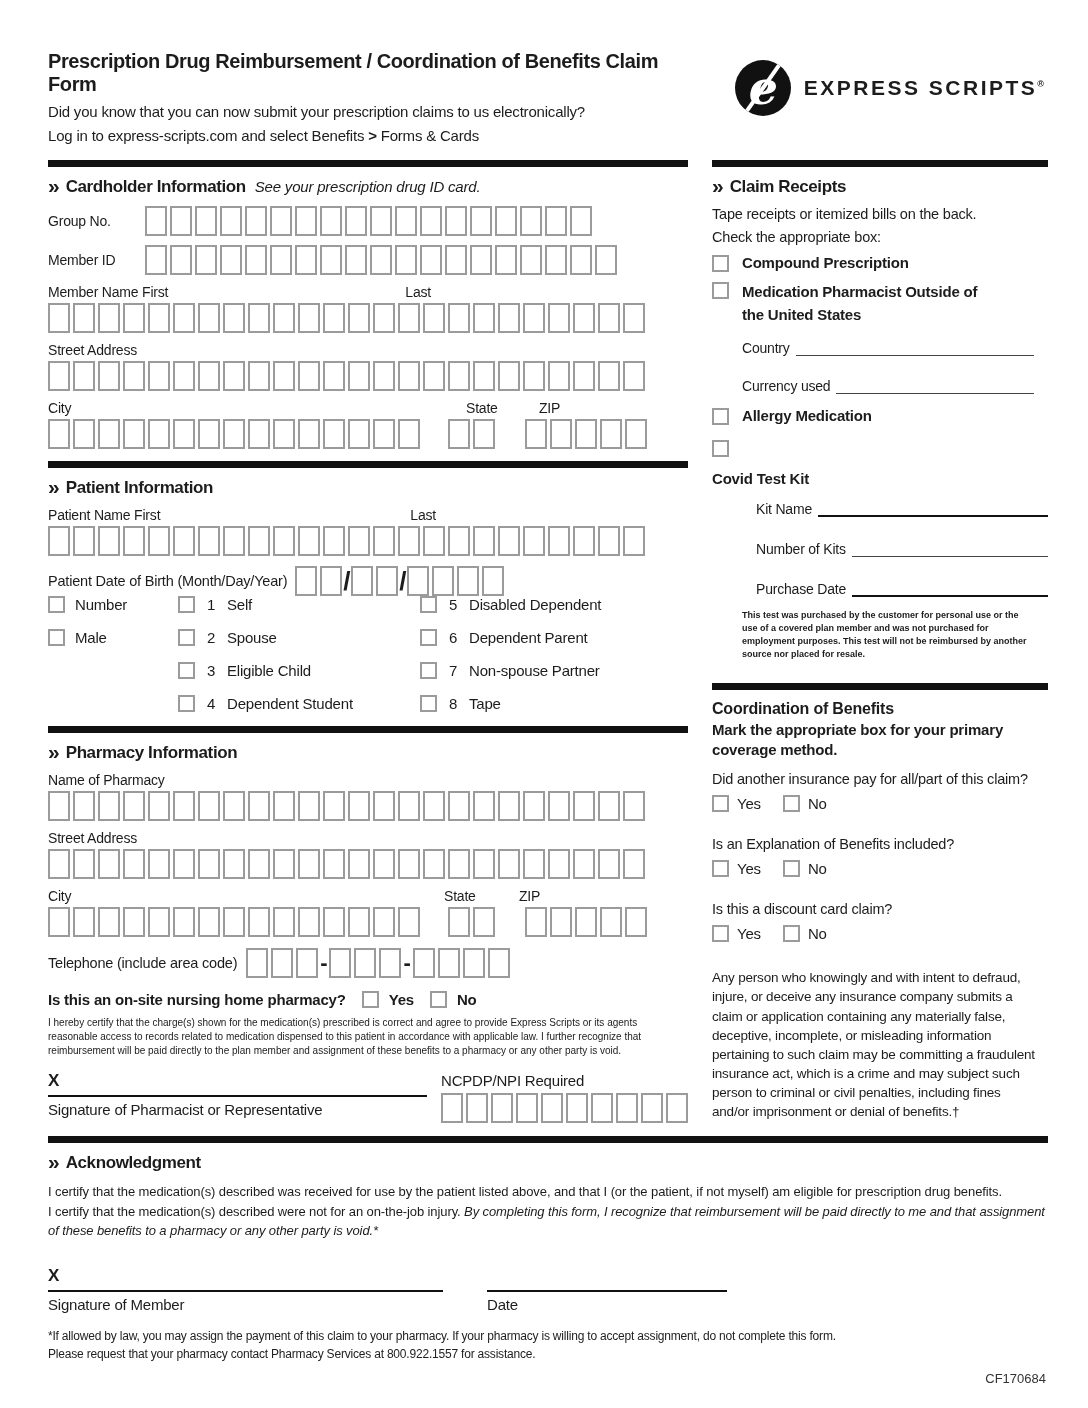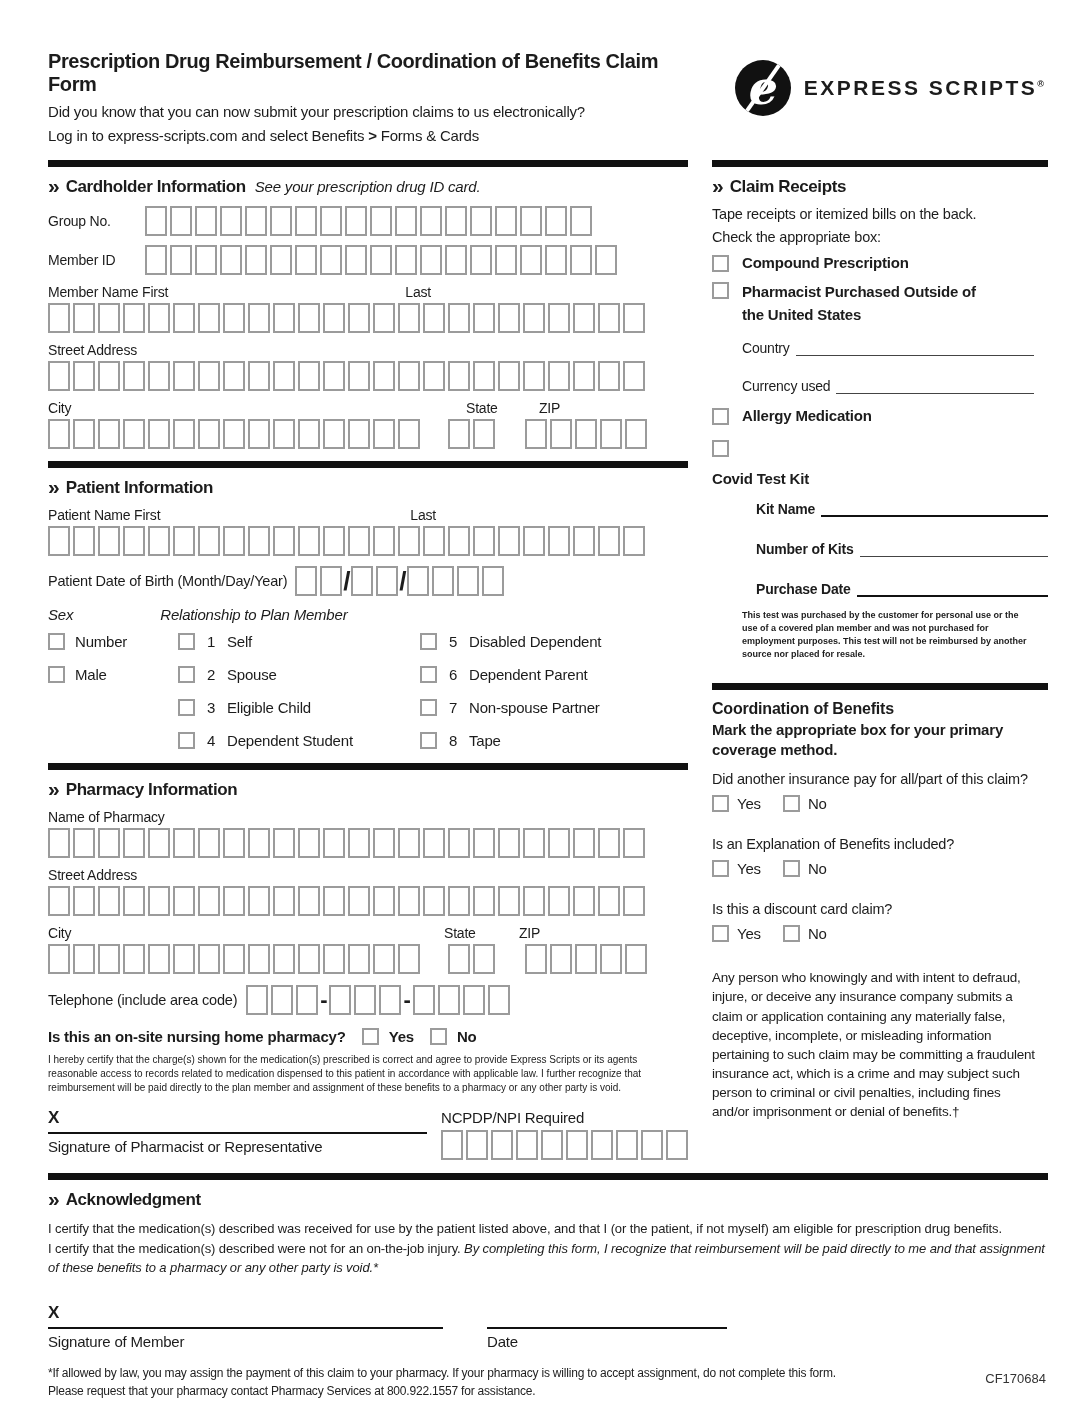--- a/index.html
+++ b/index.html
@@ -73,21 +73,21 @@
   .ncpdp { margin-left:14px; }
   .ncpdp-label { font-size:15px; margin-bottom:4px; }
   
   .r-line { font-size:14.5px; margin-bottom:7px; }
   .r-ck-item { display:flex; gap:13px; margin-top:9px; }
   .r-ck-item .ck { margin-top:1px; }
   .r-ck-title { font-size:15px; font-weight:bold; }
   .r-desc { font-size:14.5px; line-height:1.42; margin:4px 0 2px 30px; width:300px; }
   .fill-line { display:flex; align-items:flex-end; margin:14px 0 0 30px; width:292px; font-size:14px; }
   .fill-line .uline { flex:1; border-bottom:1.5px solid #444; height:14px; margin-left:6px; }
-  .fill-line.boldlbl { font-weight:bold;margin-left:44px; }
+  .fill-line.boldlbl { font-weight:normal;margin-left:44px; }
   .covid-disc { font-size:9px; font-weight:bold; line-height:1.45; margin:12px 0 0 30px; width:290px; letter-spacing:0; }
   .cob-head { font-size:16px; font-weight:bold; margin:10px 0 2px 0; }
   .cob-intro { font-size:15px; font-weight:bold; line-height:1.3; margin-bottom:8px; width:300px; }
   .cob-q { font-size:14.5px; margin-top:12px; }
   .yn { display:flex; align-items:center; gap:8px; font-size:15px; margin-top:8px; }
   .yn .ck2 { margin-left:14px; }
   .fraud { font-size:13.5px; line-height:1.42; margin-top:26px; width:328px; }
   
   .ack { margin-top:13px; }
   .ack-body { font-size:13px; line-height:1.5; letter-spacing:-0.1px; margin-top:2px; }
@@ -334,24 +334,20 @@
           </div>
         <span class="slash">/</span>
         <div class="comb">
             <div class="cb"></div>
             <div class="cb"></div>
             <div class="cb"></div>
             <div class="cb"></div>
           </div>
       </div>
 
-      <div class="sexrel-labels">
-        <span>Sex</span>
-        <span class="rl">Relationship to Plan Member</span>
-      </div>
 
       <div class="ckgrid">
         <div class="ckcol c1">
           <div class="ckitem">
             <span class="ck"></span>
             <span>Number</span>
           </div>
           <div class="ckitem">
             <span class="ck"></span>
             <span>Male</span>
@@ -581,21 +577,21 @@
       <div class="r-line">Tape receipts or itemized bills on the back.</div>
       <div class="r-line">Check the appropriate box:</div>
 
       <div class="r-ck-item">
         <span class="ck"></span>
         <span class="r-ck-title">Compound Prescription</span>
       </div>
 
       <div class="r-ck-item">
         <span class="ck"></span>
-        <span class="r-ck-title" style="width:240px; line-height:1.5;">Pharmacist Purchased Outside of the United States</span>
+        <span class="r-ck-title" style="width:240px; line-height:1.5;">Medication Pharmacist Outside of the United States</span>
       </div>
 
       <div class="fill-line">
         <span>Country</span>
         <span class="uline"></span>
       </div>
       <div class="fill-line" style="margin-top:22px;">
         <span>Currency used</span>
         <span class="uline"></span>
       </div>

